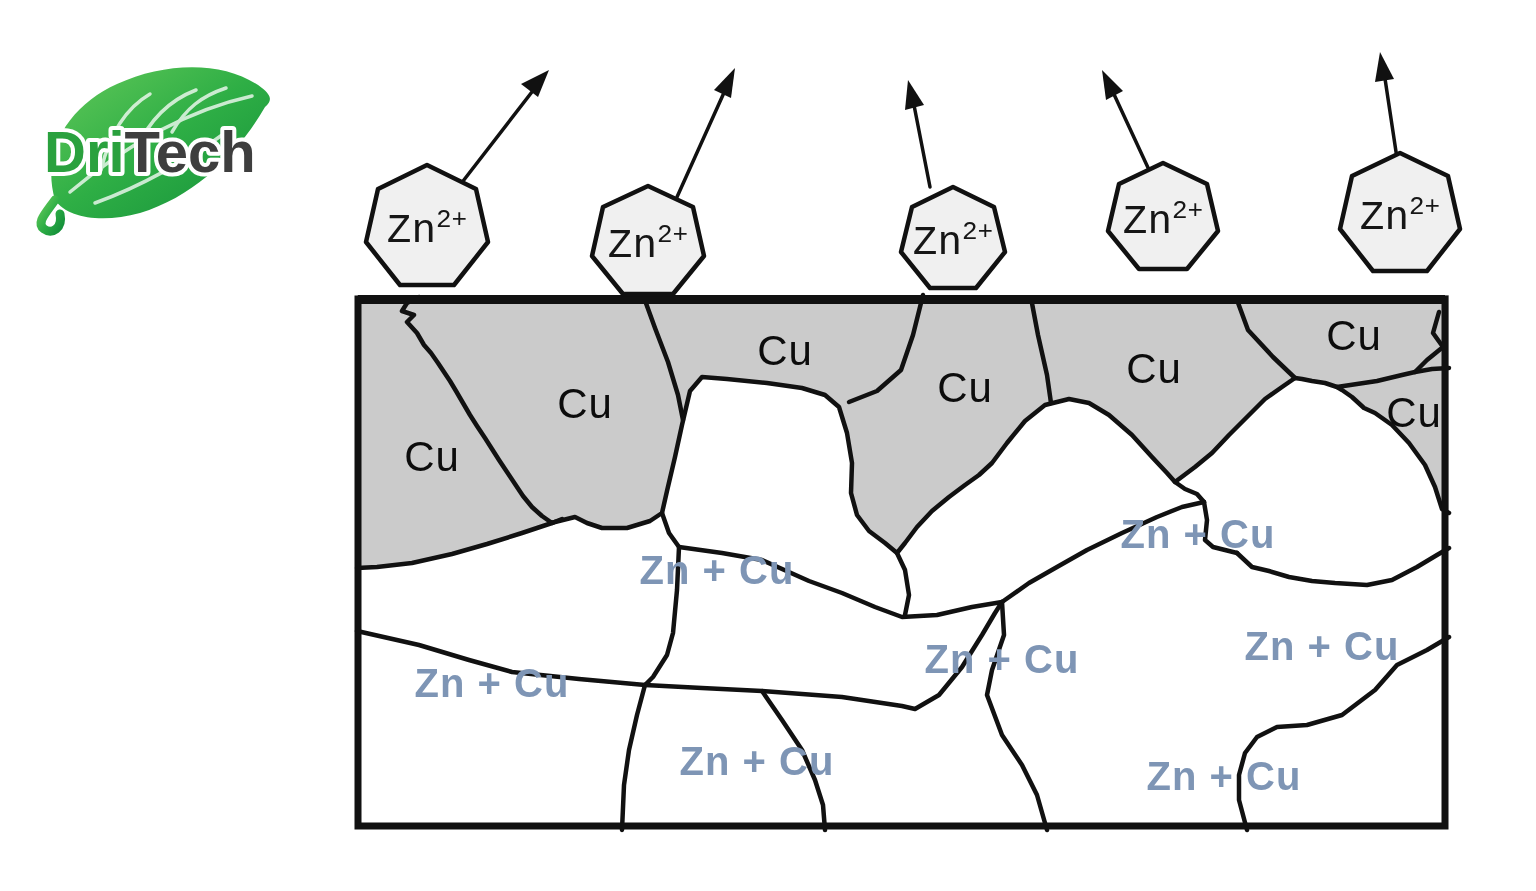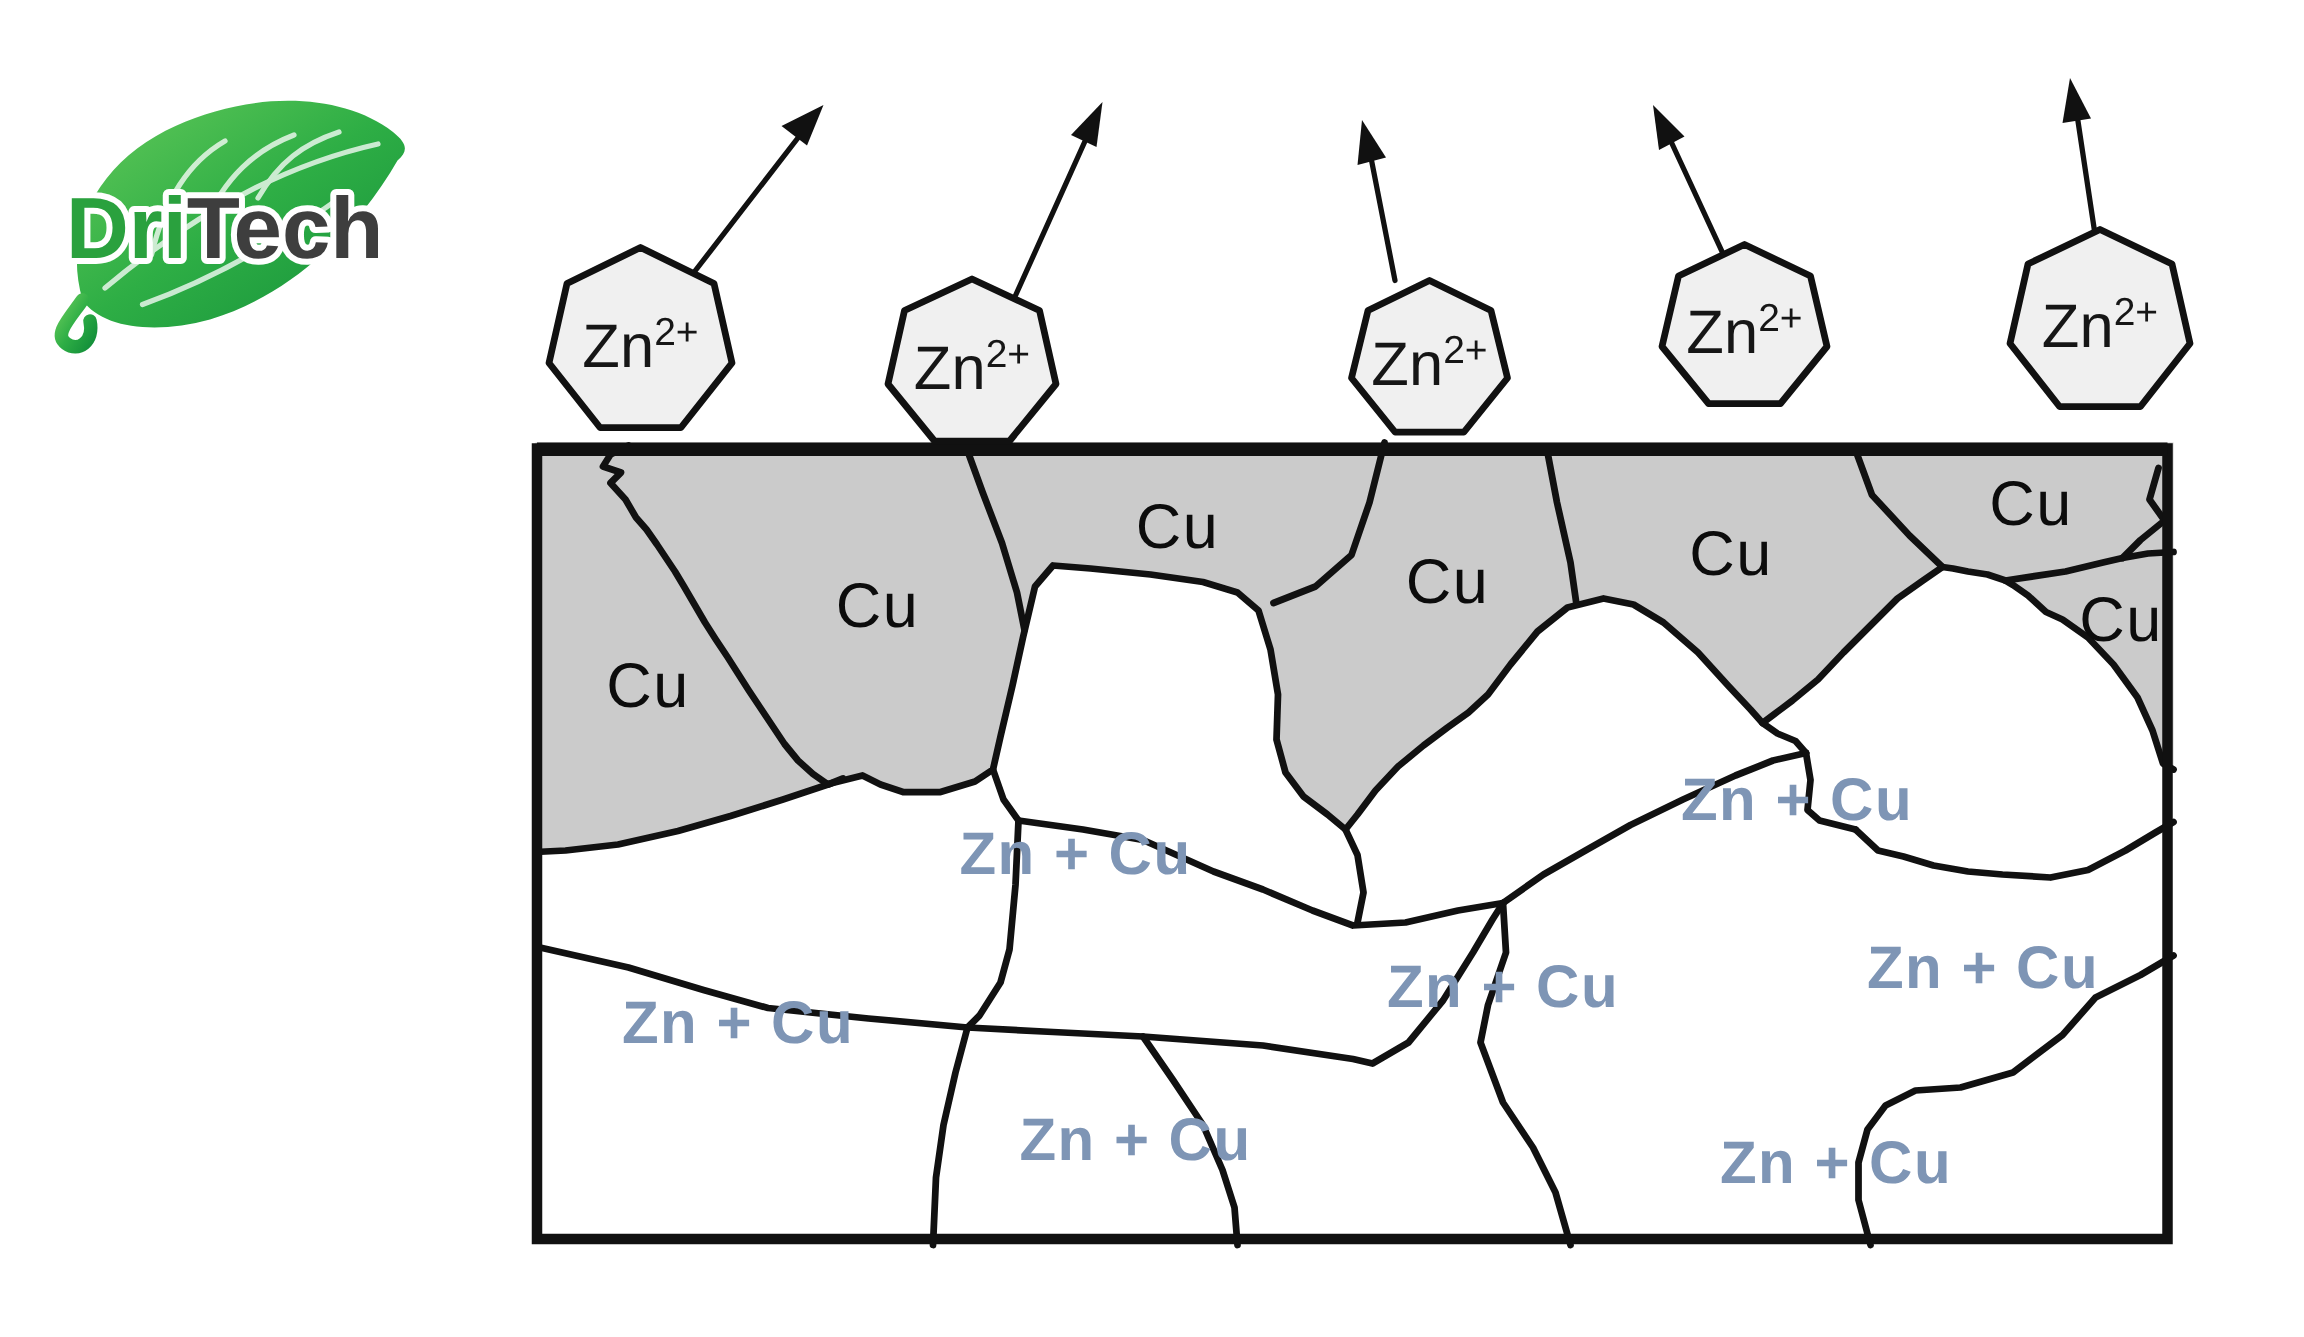--- a/index.html
+++ b/index.html
@@ -6,21 +6,21 @@
     --copper-grain:#cbcbcb; --alloy-text:#7e95b5; --line:#111111;
     --ion-fill:#f0f0f0; --leaf-green:#2aa13e; --brand-suffix-color:#3e3e3e;
   }
   *{margin:0;padding:0;box-sizing:border-box;}
   body{width:1536px;height:891px;background:#ffffff;font-family:"Liberation Sans",sans-serif;overflow:hidden;}
   .stage{position:absolute;left:0;top:0;width:1536px;height:728px;}
   svg.geom{position:absolute;left:0;top:0;}
   .lbl{position:absolute;transform:translate(-50%,-50%);white-space:nowrap;}
   .cu-lbl{font-size:42px;color:#0c0c0c;letter-spacing:1px;}
   .alloy-lbl{font-size:40px;font-weight:bold;color:var(--alloy-text);letter-spacing:1px;}
-  .ion-lbl{font-size:41px;color:#161616;}
+  .ion-lbl{font-size:41px;color:#161616;font-family:Liberation Mono, monospace;}
   .ion-lbl sup{font-size:26px;vertical-align:super;line-height:0;}
 </style>
 </head>
 <body>
 
 <div class="stage">
 
   <svg class="geom" width="1536" height="891" viewBox="0 0 1536 891">
     <defs>
       <linearGradient id="leafg" x1="0" y1="0" x2="1" y2="1">

